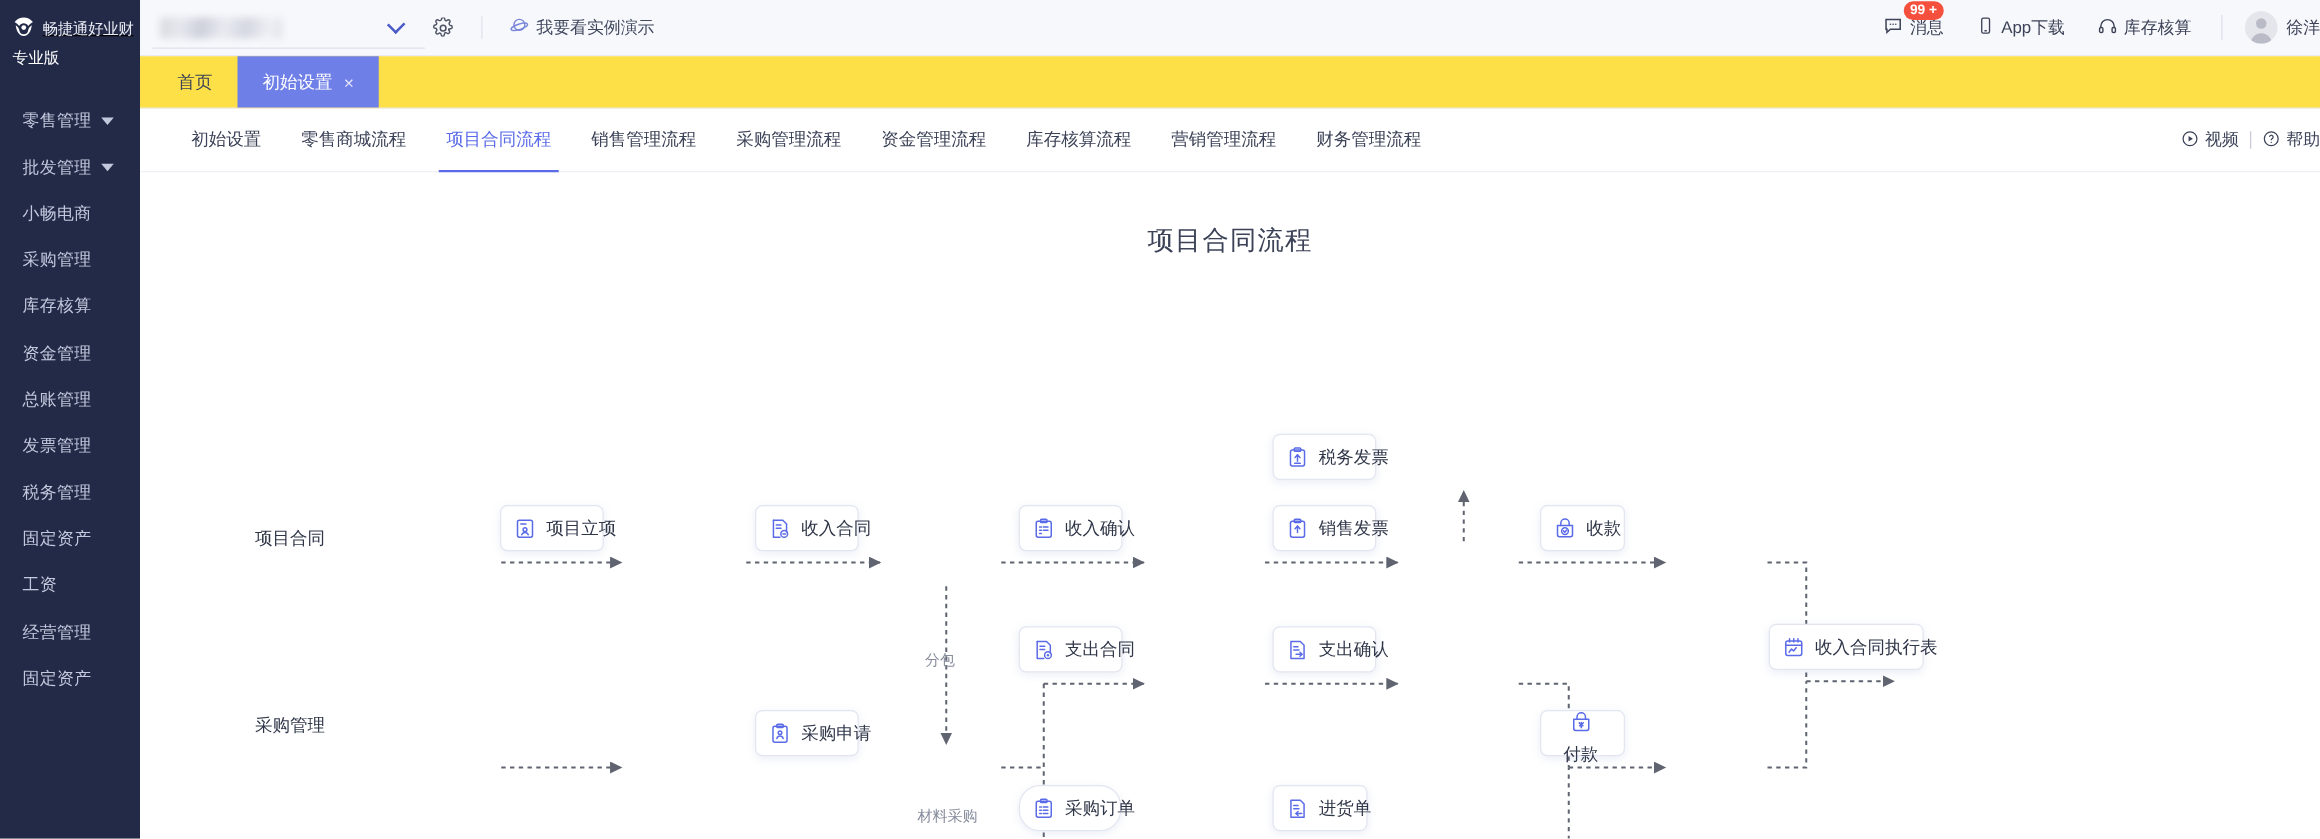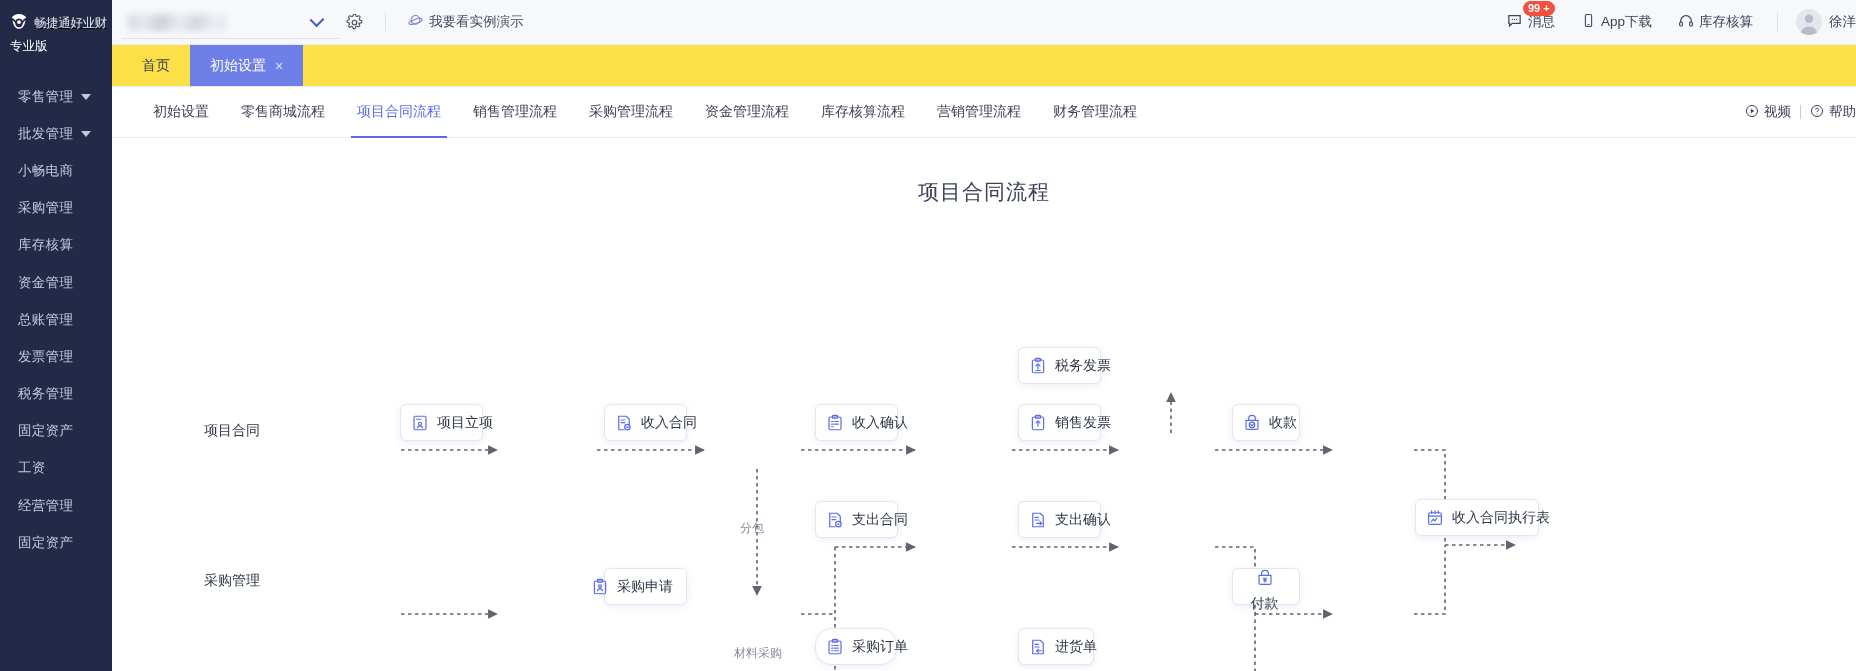--- a/index.html
+++ b/index.html
@@ -530,21 +530,21 @@
                 <rect x="3.5" y="5" width="17" height="15.5" rx="2"></rect>
                 <line x1="3.5" y1="9.5" x2="20.5" y2="9.5"></line>
                 <line x1="7.5" y1="2.6" x2="7.5" y2="6"></line>
                 <line x1="12" y1="2.6" x2="12" y2="6"></line>
                 <line x1="16.5" y1="2.6" x2="16.5" y2="6"></line>
                 <path d="M7 17l2.6-3.4 2.2 2.2 2.8-3.6"></path>
               </svg>
             </span>
             <span>收入合同执行表</span>
           </div>
-          <div class="node" style="left: 492px; top: 430px; width: 83px; justify-content: flex-end;">
+          <div class="node" style="left: 492px; top: 430px; width: 83px;">
             <span class="nic">
               <svg width="18" height="18" viewBox="0 0 24 24" fill="none" stroke="#5b6be8" stroke-width="1.6" stroke-linecap="round" stroke-linejoin="round">
                 <rect x="4.5" y="4" width="15" height="17" rx="2"></rect>
                 <rect x="8.5" y="1.8" width="7" height="3.6" rx="1.2"></rect>
                 <circle cx="12" cy="11" r="1.9"></circle>
                 <path d="M8.6 17c.5-1.7 1.8-2.6 3.4-2.6s2.9.9 3.4 2.6"></path>
               </svg>
             </span>
             <span>采购申请</span>
           </div>

